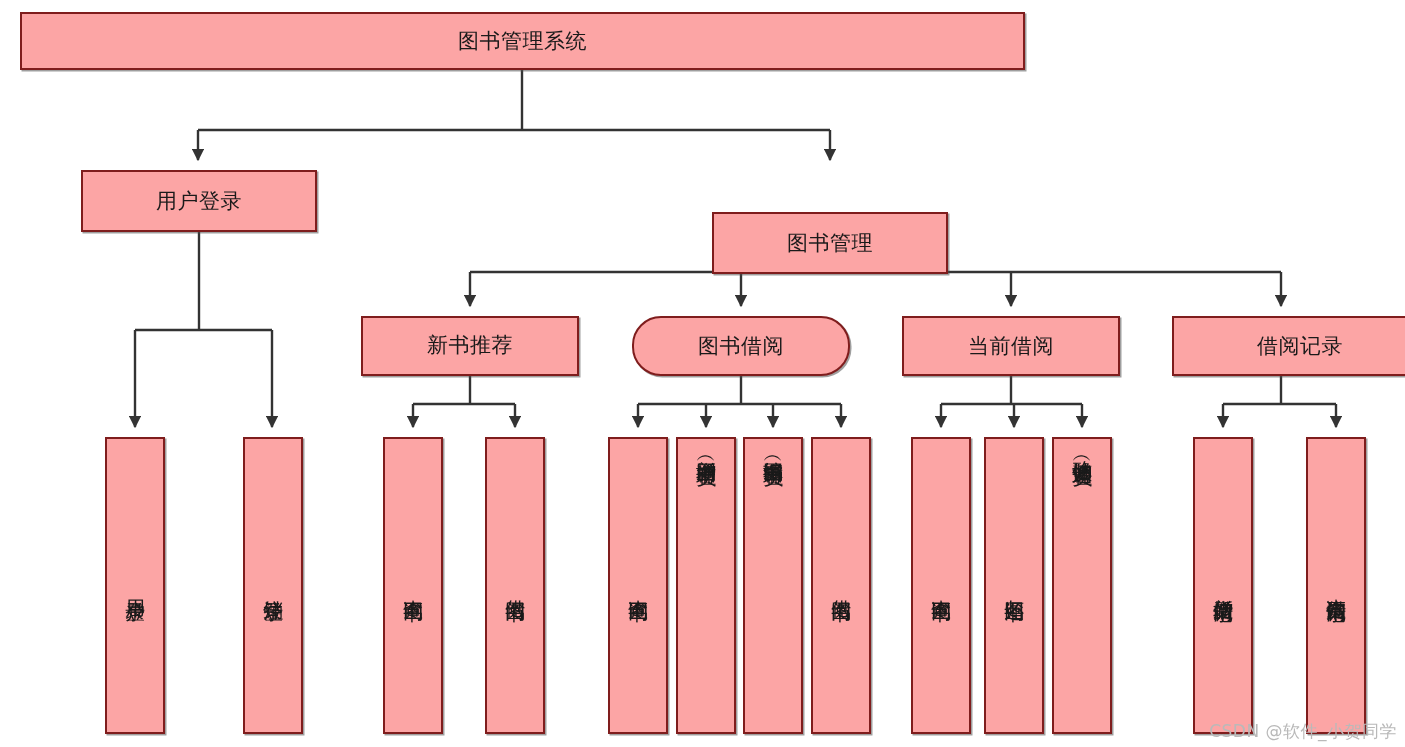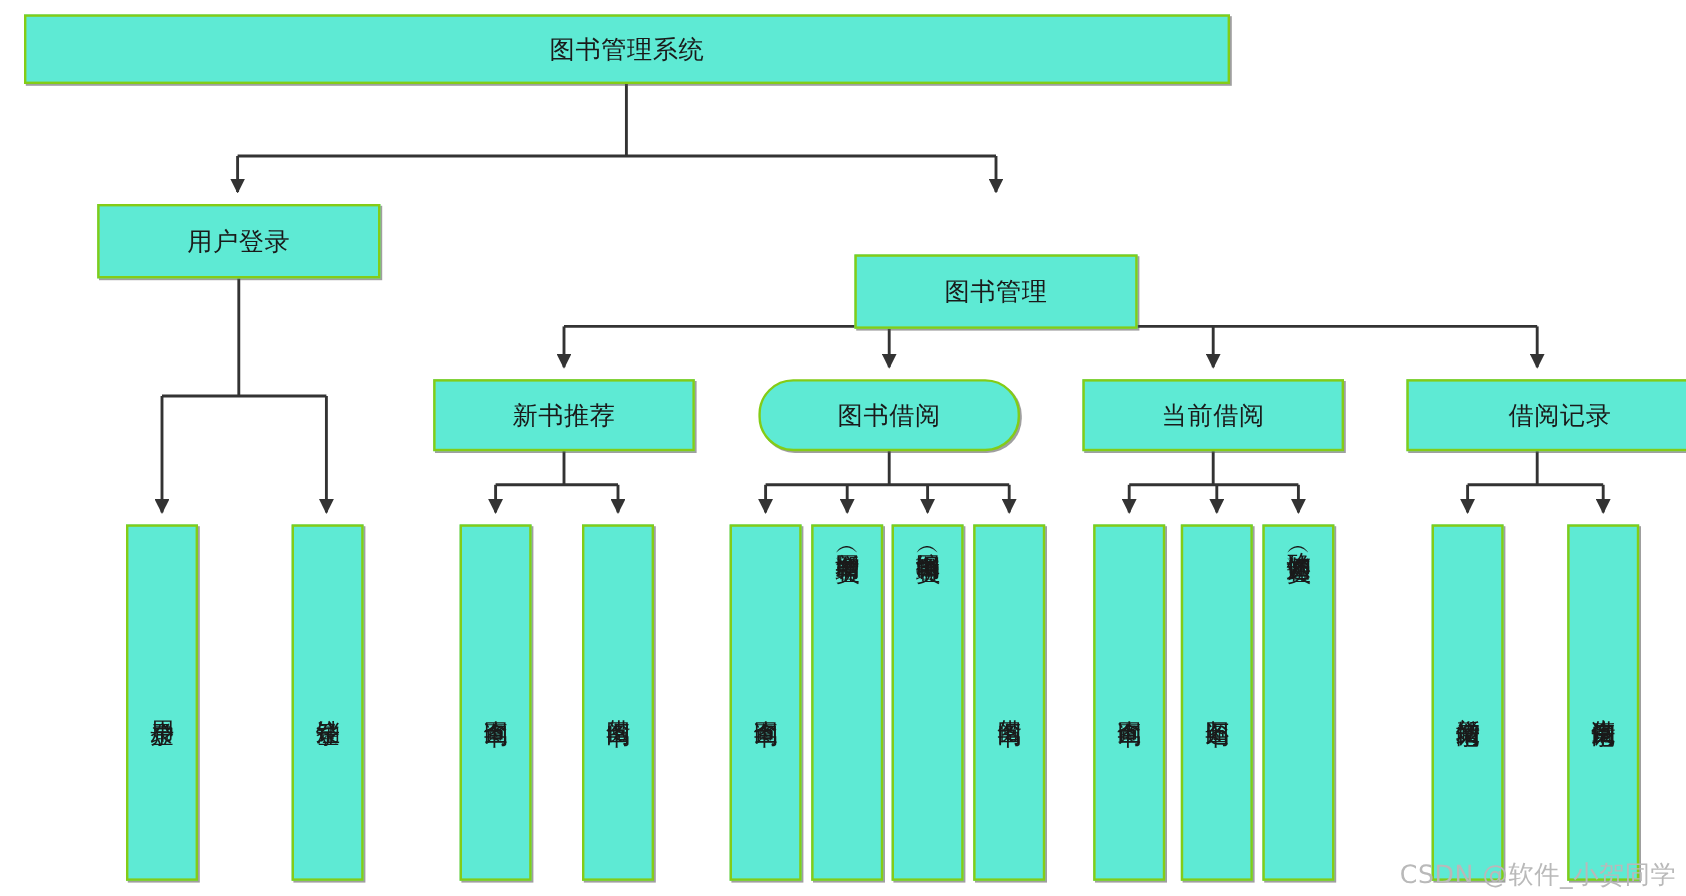--- a/index.html
+++ b/index.html
@@ -15,22 +15,22 @@
     overflow: hidden;
   }
   #diagram-root {
     position: relative;
     width: 1405px;
     height: 747px;
   }
   .node-box {
     position: absolute;
     box-sizing: border-box;
-    border: 2px solid #84cc16;
-    background: #5eead4;
+    border: 2px solid #7f1d1d;
+    background: #fca5a5;
     box-shadow: 1.5px 1.5px 0 0 rgba(80,80,80,0.55);
   }
   .node-h {
     display: flex;
     align-items: center;
     justify-content: center;
   }
   .node-h .node-label {
     font-size: 21px;
     color: #1a1a1a;
@@ -71,21 +71,21 @@
     fill: none;
   }
   .arrow-head {
     fill: #333333;
     stroke: none;
   }
   #watermark {
     position: absolute;
     right: 8px;
     bottom: 4px;
-    font-size: 21px;
+    font-size: 17px;
     color: #b9b9b9;
     letter-spacing: 0.5px;
     white-space: nowrap;
     user-select: none;
   }
 </style>
 </head>
 <body>
 
 <div id="diagram-root">
@@ -145,21 +145,21 @@
     <span class="node-label">图书管理系统</span>
   </div>
 
   <div class="node-box node-h" style="left: 81px; top: 170px; width: 236px; height: 62px;">
     <span class="node-label">用户登录</span>
   </div>
   <div class="node-box node-h" style="left: 712px; top: 170px; width: 236px; height: 62px; margin-top: 42px;">
     <span class="node-label">图书管理</span>
   </div>
 
-  <div class="node-box node-h" style="left: 361px; top: 316px; width: 218px; height: 60px;">
+  <div class="node-box node-h" style="left: 361px; top: 316px; width: 218px; height: 60px; font-family: Liberation Mono, monospace;">
     <span class="node-label">新书推荐</span>
   </div>
   <div class="node-box node-h" style="left: 632px; top: 316px; width: 218px; height: 60px; border-radius: 29px;">
     <span class="node-label">图书借阅</span>
   </div>
   <div class="node-box node-h" style="left: 902px; top: 316px; width: 218px; height: 60px;">
     <span class="node-label">当前借阅</span>
   </div>
   <div class="node-box node-h" style="left: 1172px; top: 316px; width: 256px; height: 60px;">
     <span class="node-label">借阅记录</span>

